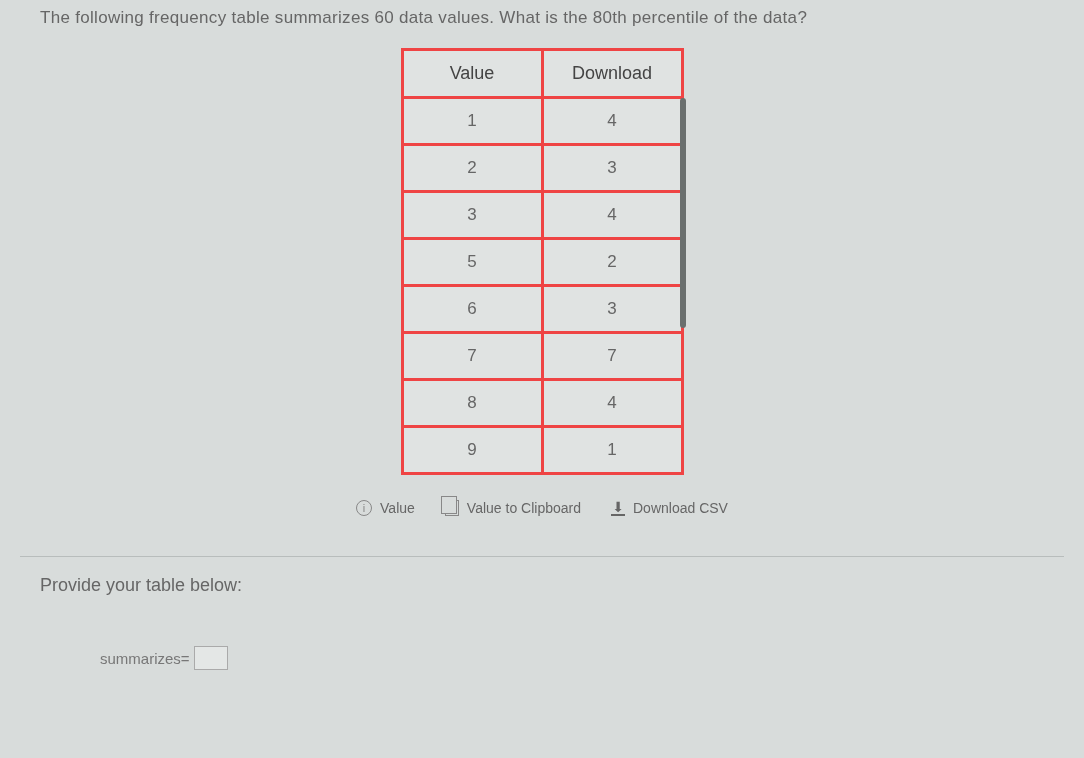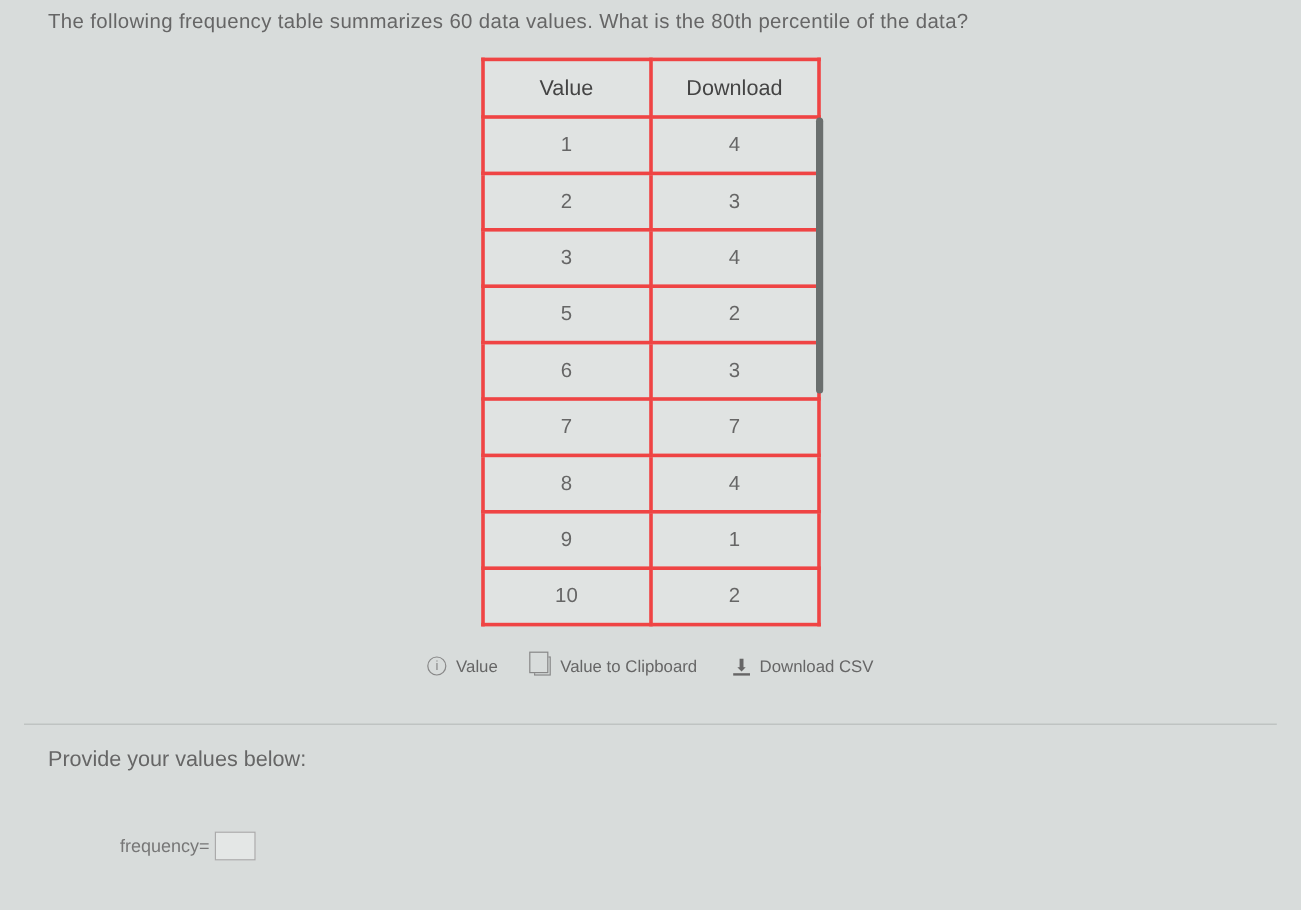--- a/index.html
+++ b/index.html
@@ -190,24 +190,20 @@
           <td>7</td>
           <td>7</td>
         </tr>
         <tr>
           <td>8</td>
           <td>4</td>
         </tr>
         <tr>
           <td>9</td>
           <td>1</td>
-        </tr>
-        <tr>
-          <td>10</td>
-          <td>2</td>
         </tr>
       </tbody>
     </table>
     <div class="scroll-indicator"></div>
   </div>
 </div>
 
 <div class="actions">
   <span class="action-item">
     <span class="help-circle">i</span>
@@ -222,19 +218,19 @@
       <span class="download-arrow">⬇</span>
       <span class="download-underline"></span>
     </span>
     <span>Download CSV</span>
   </span>
 </div>
 
 <div class="divider"></div>
 
 <div class="answer-section">
-  <div class="answer-prompt">Provide your values below:</div>
+  <div class="answer-prompt">Provide your table below:</div>
   <div class="answer-input-row">
-    <span>frequency</span>
+    <span>summarizes</span>
     <span class="equals">=</span>
     <span class="answer-box"></span>
   </div>
 </div>
 
 </body></html>

